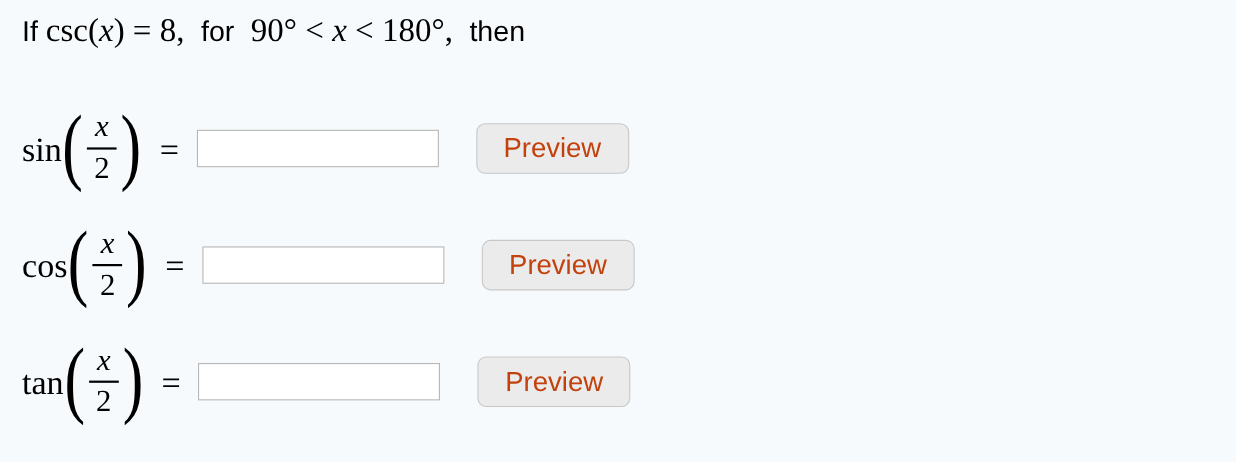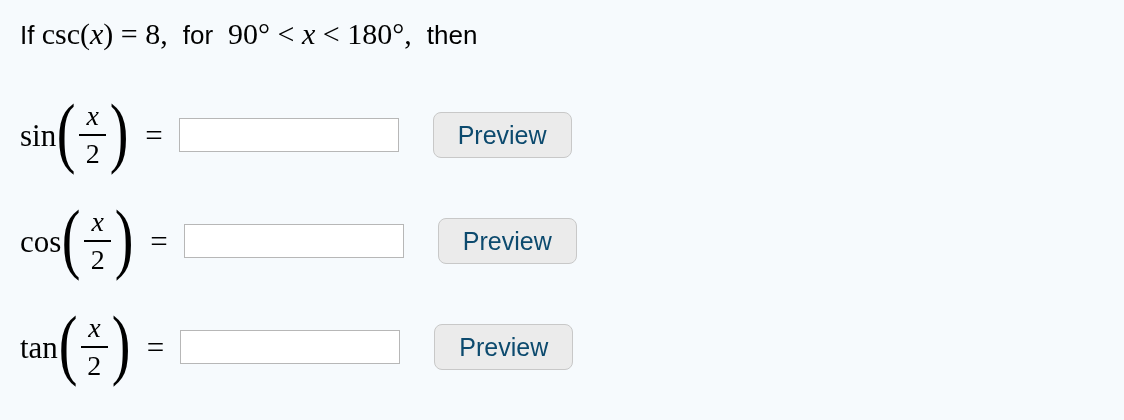--- a/index.html
+++ b/index.html
@@ -11,21 +11,21 @@
     background: #f6fafd;
     font-family: "Liberation Sans", sans-serif;
     color: #000;
   }
   .content {
     padding: 14px 0 0 20px;
   }
   
   .title {
     white-space: nowrap;
-    line-height: 40px;
+    line-height: 28px;
     height: 44px;
   }
   .t-sans {
     font-family: "Liberation Sans", sans-serif;
     font-size: 26px;
   }
   .t-math {
     font-family: "Liberation Serif", "DejaVu Serif", serif;
     font-size: 30px;
   }
@@ -106,21 +106,21 @@
     padding: 0 8px;
     outline: none;
   }
   .preview {
     margin-left: 34px;
     background: #ebebeb;
     border: 1px solid #c8c8c8;
     border-radius: 8px;
     font-family: "Liberation Sans", sans-serif;
     font-size: 25px;
-    color: #0c4a6e;
+    color: #c2410c;
     padding: 7px 24px;
     line-height: 1.2;
     cursor: pointer;
   }
 </style>
 </head>
 <body>
 
 <div class="content">
 

